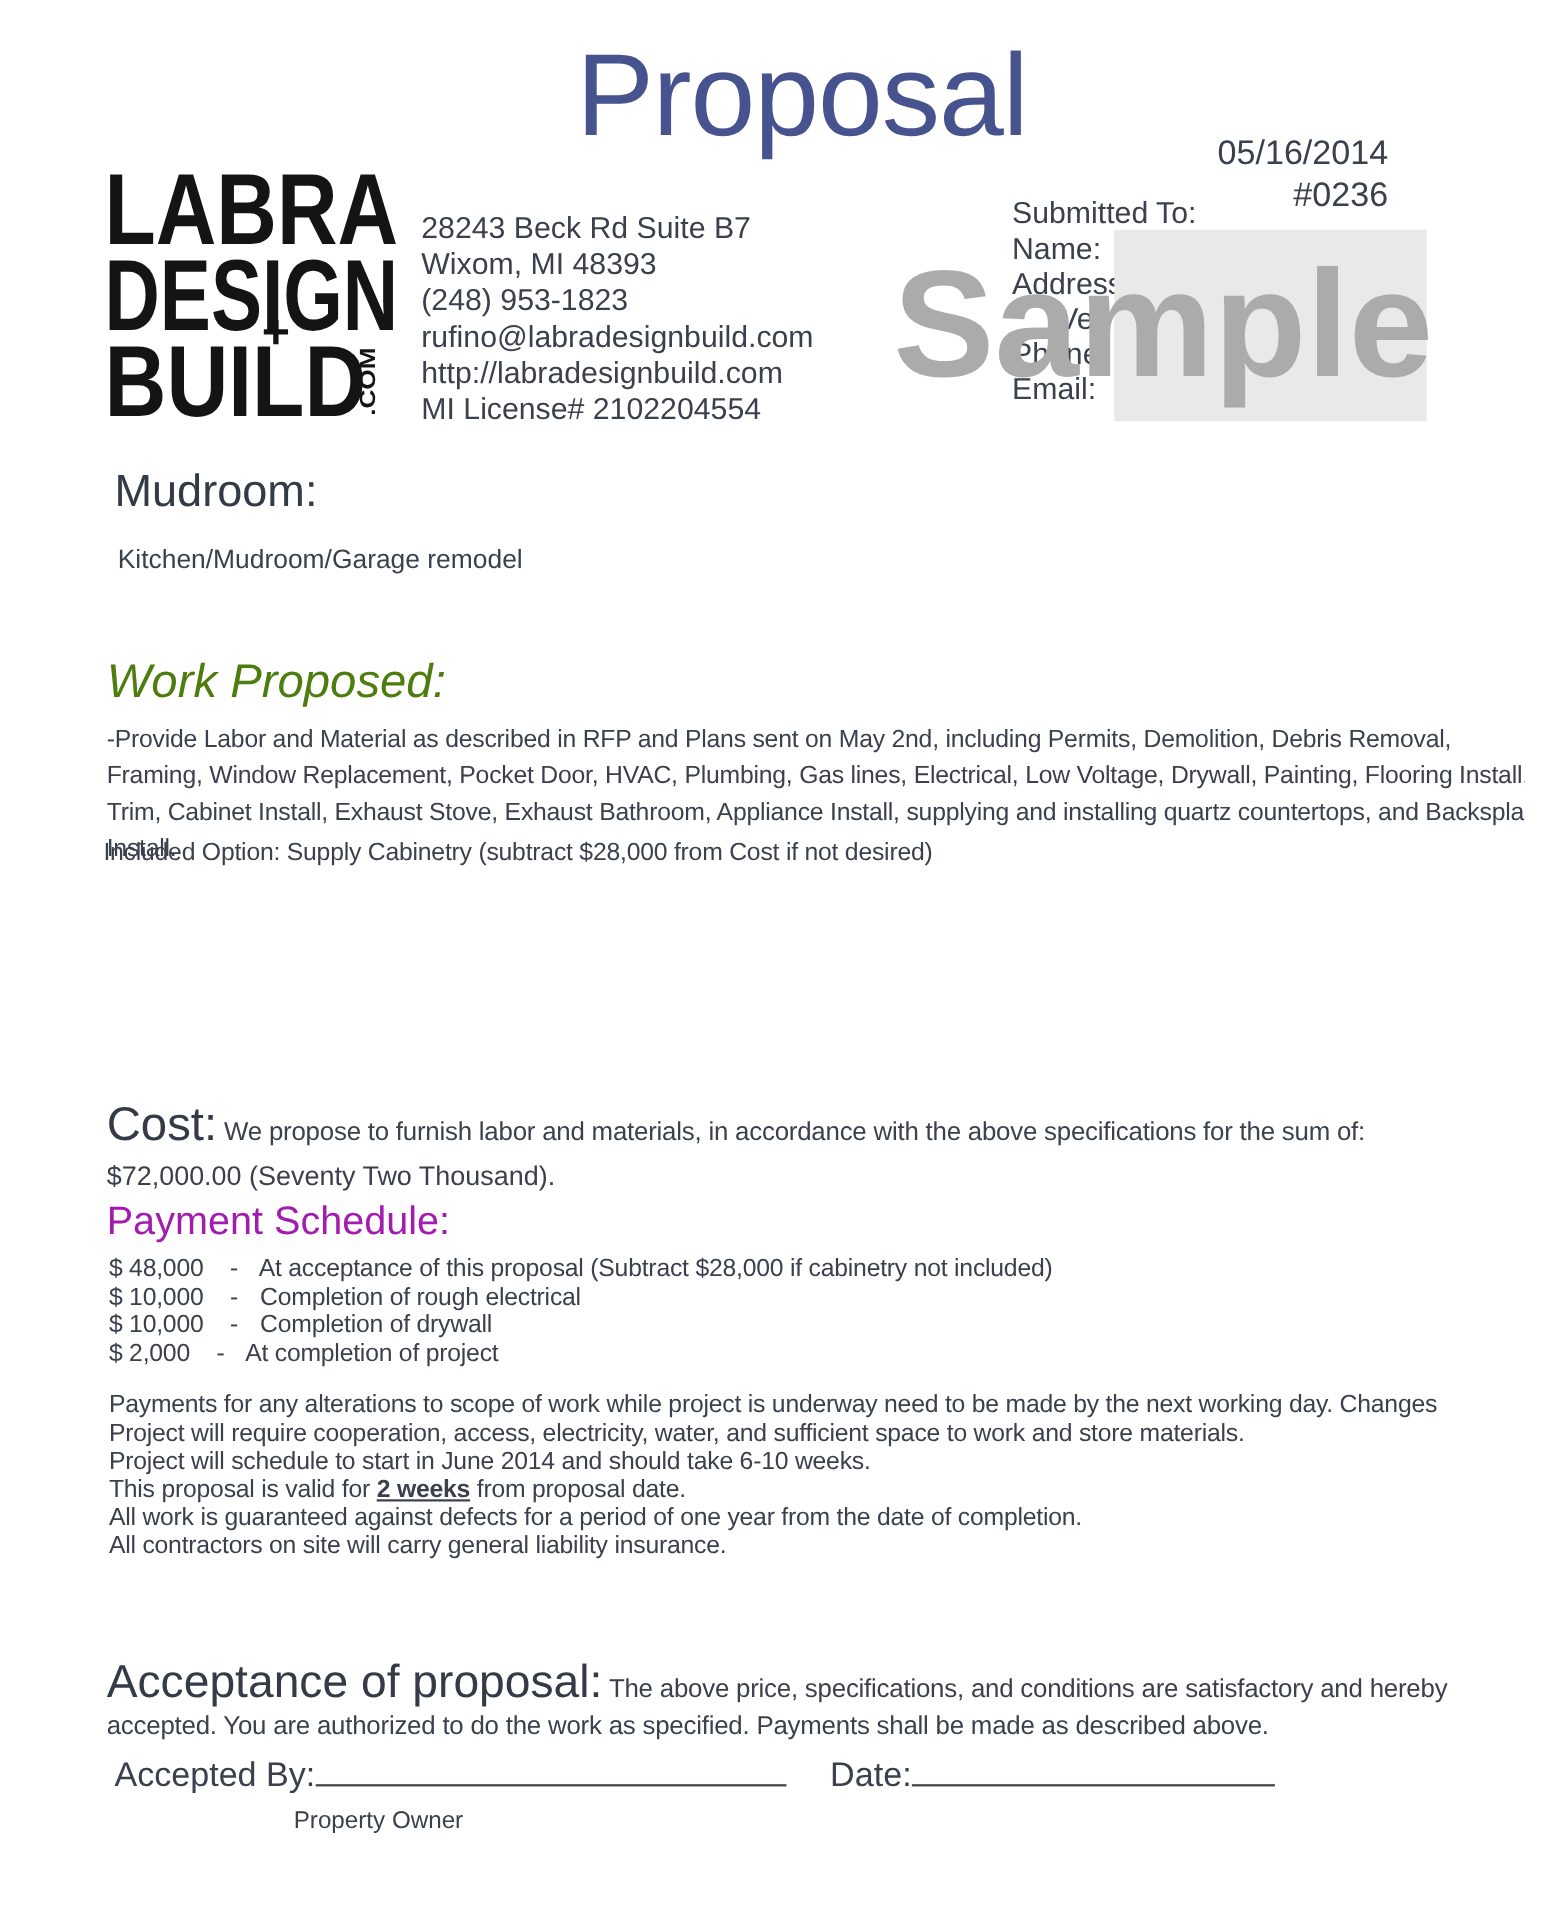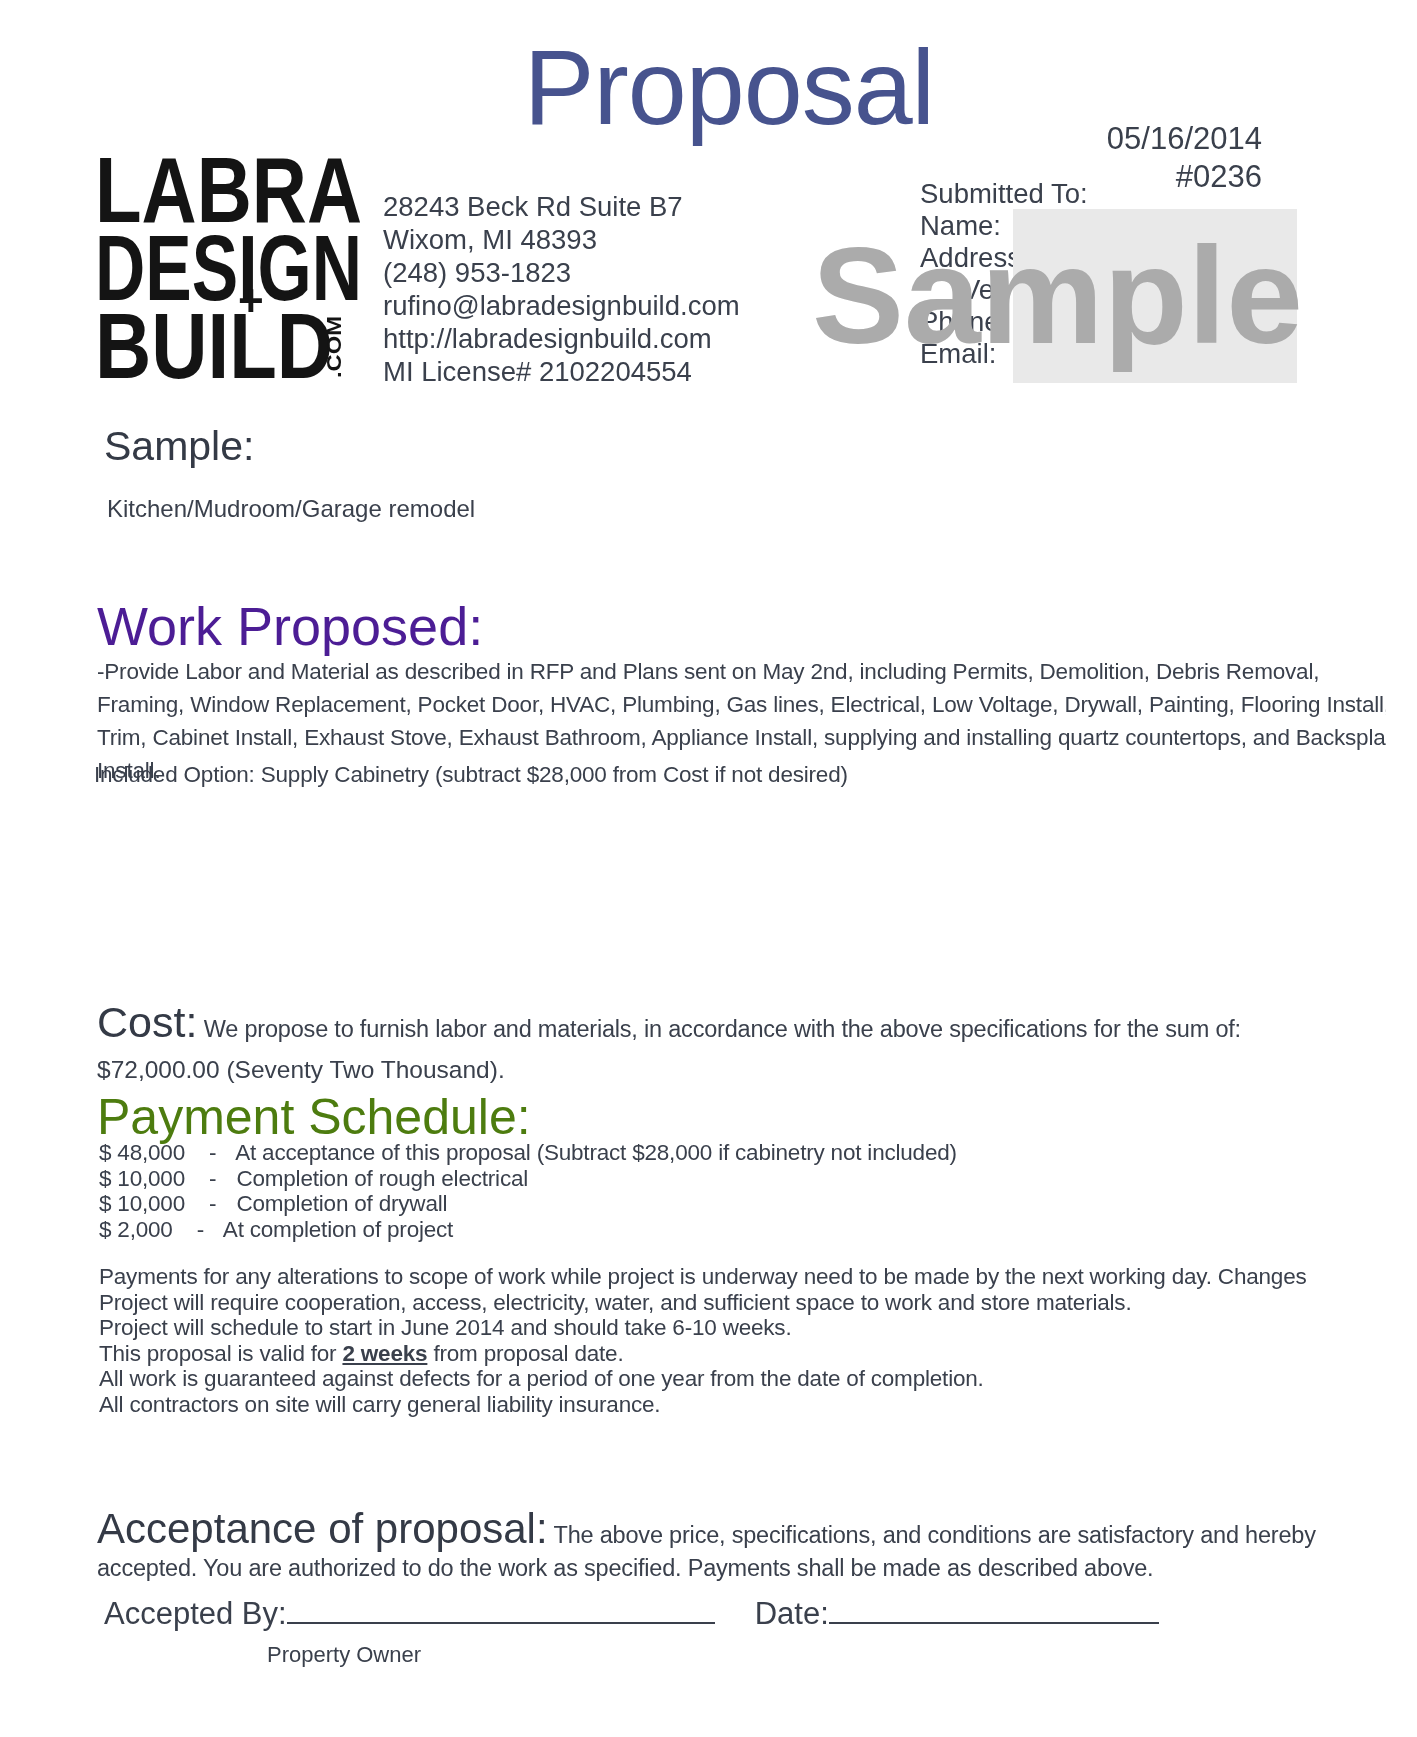--- a/index.html
+++ b/index.html
@@ -28,27 +28,27 @@
   .submitted .frag{padding-left:42px;}
   
   .wm-box{left:1013px;top:209px;width:284px;height:174px;background:#e9e9e9;}
   .wm-text{
     left:812px;top:214px;font-size:138px;font-weight:bold;
     color:#ababab;line-height:1;letter-spacing:0px;white-space:nowrap;margin-top:12px;
   }
   
   .h-project{left:104px;top:424px;font-size:41px;line-height:1.1;color:#343a46;}
   .project-desc{left:107px;top:495px;font-size:24px;}
-  .h-work{left:97px;top:597px;font-size:54px;line-height:1.1;color:#4c1d95;}
+  .h-work{left:97px;top:597px;font-size:43px;line-height:1.1;color:#4d7c0f;font-style:italic;}
   .work-par{left:97px;top:655px;width:1315px;font-size:22.5px;line-height:33px;letter-spacing:-0.2px;}
   .work-opt{left:94px;top:762px;font-size:22.5px;letter-spacing:-0.2px;}
   .cost-row{left:97px;top:999px;font-size:23.5px;line-height:46px;white-space:nowrap;letter-spacing:-0.2px;}
   .h-inline{font-size:43px;color:#343a46;letter-spacing:0;}
   .cost-amount{left:97px;top:1056px;font-size:24.5px;}
-  .h-pay{left:97px;top:1090px;font-size:50px;line-height:1.1;color:#4d7c0f;}
+  .h-pay{left:97px;top:1090px;font-size:36px;line-height:1.1;color:#a21caf;}
   .pay-items{left:99px;top:1140px;font-size:22.5px;line-height:25.5px;letter-spacing:-0.2px;}
   .pay-row .sep{margin:0 14px;}
   .pay-row .amt{margin-right:4px;}
   .terms{left:99px;top:1264px;font-size:22.5px;line-height:25.5px;letter-spacing:-0.2px;}
   .terms .em{font-weight:bold;text-decoration:underline;}
   .acceptance{left:97px;top:1512px;width:1305px;font-size:23.5px;line-height:33px;letter-spacing:-0.2px;}
   .acceptance .h-inline{font-size:42px;}
   .sig-row{left:104px;top:1588px;font-size:31px;white-space:nowrap;}
   .blank{display:inline-block;border-bottom:2.5px solid #3a404c;height:34px;vertical-align:baseline;}
   .blank-sign{width:428px;}
@@ -87,21 +87,21 @@
     <div>Name:</div>
     <div>Address:</div>
     <div class="frag">Ve</div>
     <div>Phone:</div>
     <div>Email:</div>
   </div>
 
   <div class="abs wm-box"></div>
   <div class="abs wm-text">Sample</div>
 
-  <div class="abs h-project">Sample:</div>
+  <div class="abs h-project">Mudroom:</div>
   <div class="abs project-desc">Kitchen/Mudroom/Garage remodel</div>
 
   <div class="abs h-work">Work Proposed:</div>
   <div class="abs work-par">-Provide Labor and Material as described in RFP and Plans sent on May 2nd, including Permits, Demolition, Debris Removal, Framing, Window Replacement, Pocket Door, HVAC, Plumbing, Gas lines, Electrical, Low Voltage, Drywall, Painting, Flooring Install, Trim, Cabinet Install, Exhaust Stove, Exhaust Bathroom, Appliance Install, supplying and installing quartz countertops, and Backsplash Install.</div>
   <div class="abs work-opt">Included Option: Supply Cabinetry (subtract $28,000 from Cost if not desired)</div>
 
   <div class="abs cost-row">
     <span class="h-inline">Cost:</span>
     <span>We propose to furnish labor and materials, in accordance with the above specifications for the sum of:</span>
   </div>

